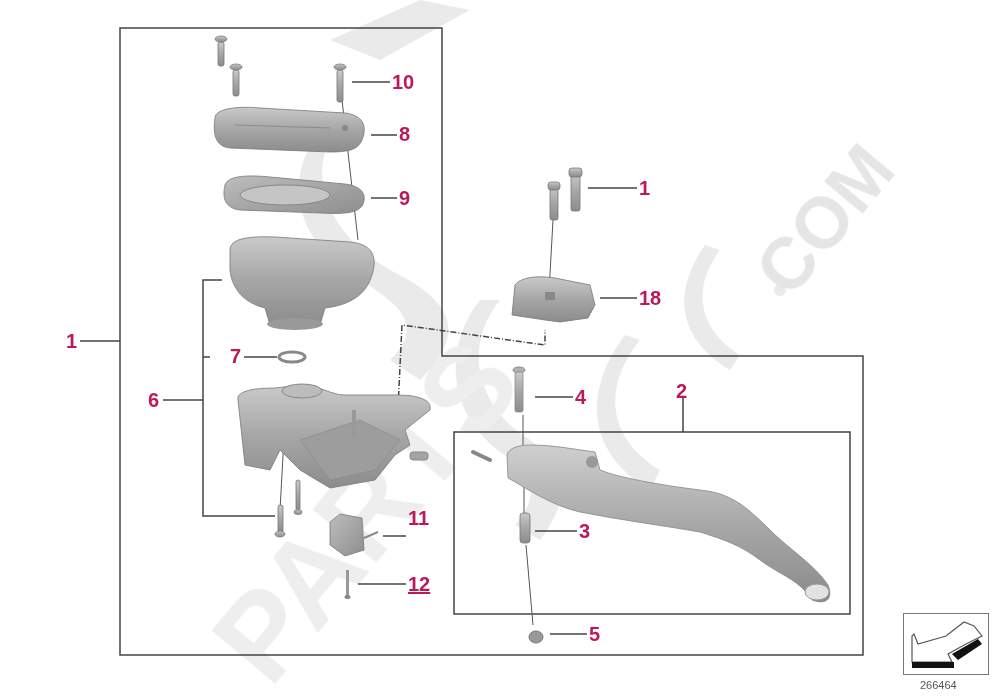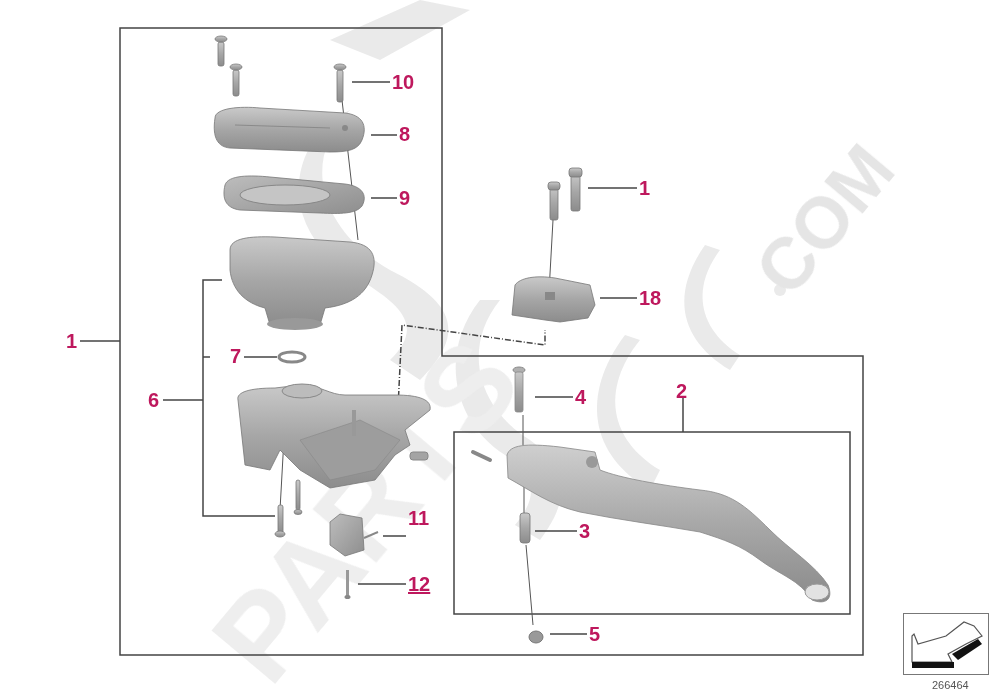--- a/index.html
+++ b/index.html
@@ -1,19 +1,19 @@
 <!DOCTYPE html>
 <html><head>
 <meta charset="utf-8">
 <style>
   html, body { margin: 0; padding: 0; background: #ffffff; }
   body { width: 1000px; height: 700px; position: relative; overflow: hidden; font-family: "Liberation Sans", sans-serif; }
   .canvas { position: absolute; left: 0; top: 0; width: 1000px; height: 700px; }
   .label { position: absolute; font-family: "Liberation Sans", sans-serif; font-weight: bold; font-size: 20px; color: #be185d; line-height: 1; }
-  .ref { position: absolute; font-family: "Liberation Sans", sans-serif; font-size: 11px; color: #555; margin-left: 12px; }
+  .ref { position: absolute; font-family: "Liberation Sans", sans-serif; font-size: 11px; color: #555; }
   .icon-box { position: absolute; left: 903px; top: 613px; width: 84px; height: 60px; border: 1px solid #777; background: #fff; }
 </style>
 </head>
 <body>
 
 <svg class="canvas" viewBox="0 0 1000 700" width="1000" height="700" xmlns="http://www.w3.org/2000/svg">
   <defs>
     <linearGradient id="metal" x1="0" y1="0" x2="0" y2="1">
       <stop offset="0" stop-color="#c9c9c9"></stop>
       <stop offset="0.5" stop-color="#a6a6a6"></stop>

